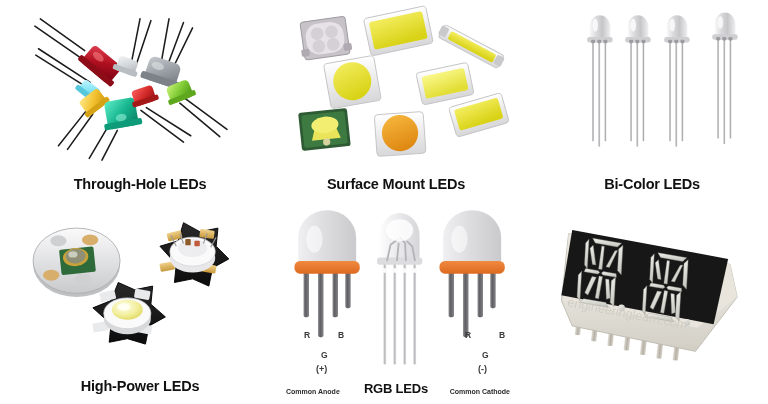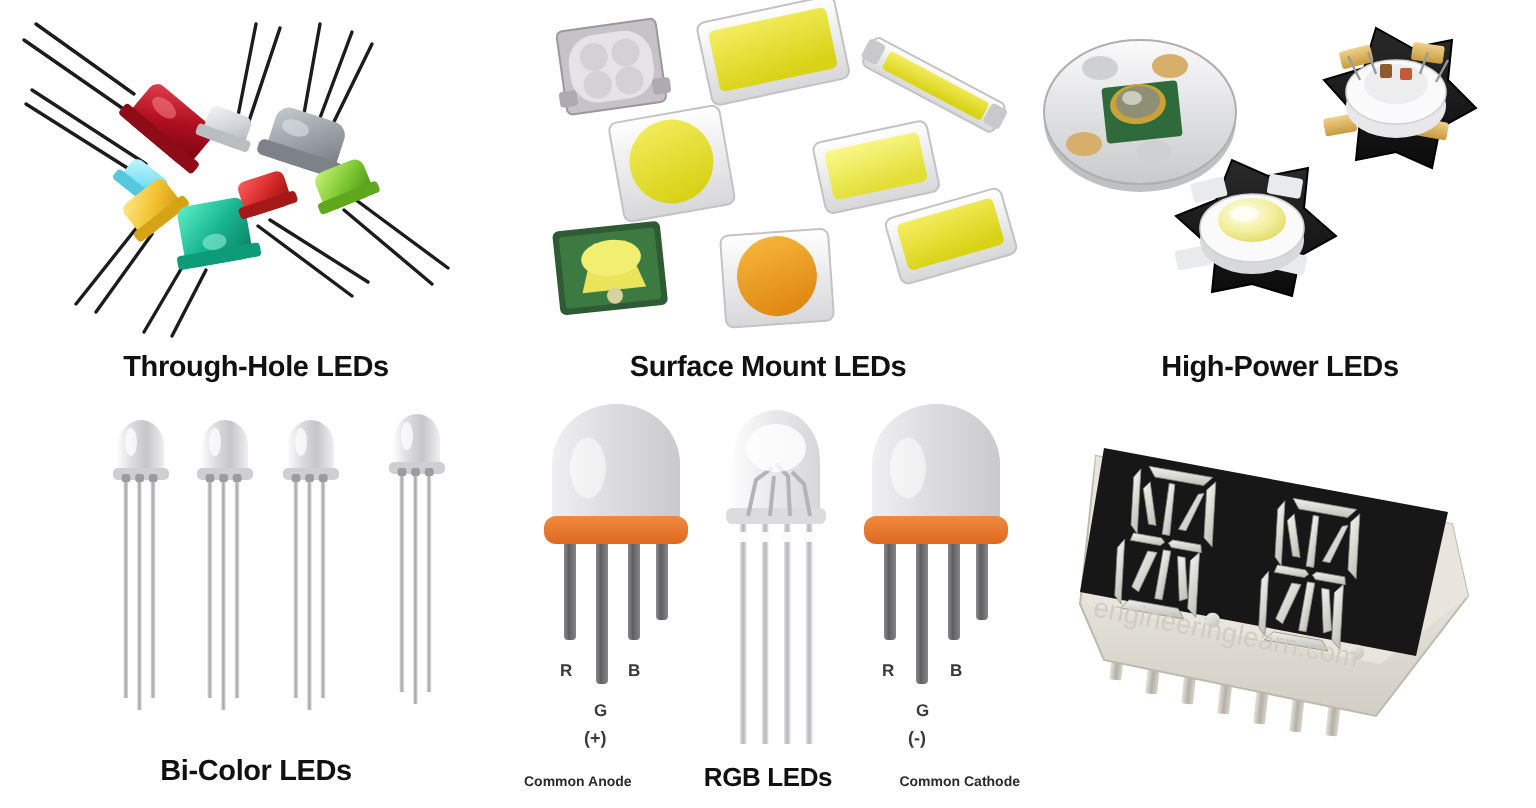--- a/index.html
+++ b/index.html
@@ -1,21 +1,21 @@
 <!DOCTYPE html>
 <html><head>
 <meta charset="utf-8">
 <style>
   html,body{margin:0;padding:0;background:#ffffff;}
   body{width:768px;height:404px;overflow:hidden;
        font-family:"Liberation Sans","DejaVu Sans",sans-serif;}
   .grid{width:768px;height:404px;display:grid;
         grid-template-columns:256px 256px 256px;
         grid-template-rows:202px 202px;}
-  .cell{position:relative;overflow:hidden;}
+  .cell{position:relative;overflow:hidden;margin-left:24px;}
   .art{position:absolute;left:0;top:0;right:0;bottom:32px;}
   .caption{position:absolute;left:0;right:0;bottom:10px;text-align:center;
            font-size:14.5px;font-weight:bold;color:#111;letter-spacing:-0.2px;
            font-family:"Liberation Sans","DejaVu Sans",sans-serif;}
   .cap-rgb{bottom:8px;font-size:13px;}
   svg{display:block;width:100%;height:100%;}
   .sub{position:absolute;font-size:7px;font-weight:bold;color:#2b2b2b;
        font-family:"Liberation Sans","DejaVu Sans",sans-serif;white-space:nowrap;}
   .pinlbl{position:absolute;font-size:8.5px;font-weight:bold;color:#3a3a3a;}
   .sign{position:absolute;font-size:9px;font-weight:bold;color:#3a3a3a;}
@@ -208,20 +208,58 @@
           <circle cx="27" cy="22" r="20" fill="url(#smdO)"></circle>
         </g>
 
         <g transform="translate(186,110) rotate(-16)">
           <rect x="0" y="0" width="60" height="34" rx="4" fill="url(#smdBody)" stroke="#c3c3c5" stroke-width="1"></rect>
           <rect x="5" y="4" width="50" height="24" rx="3" fill="url(#smdY)"></rect>
         </g>
       </svg>
     </div>
     <div class="caption">Surface Mount LEDs</div>
+  </div>
+
+  <div class="cell">
+    <div class="art">
+      <svg viewBox="0 0 256 170" preserveAspectRatio="xMidYMid meet">
+        <defs>
+          <linearGradient id="bcBody" x1="0" y1="0" x2="1" y2="0">
+            <stop offset="0" stop-color="#FBFBFC"></stop>
+              <stop offset="0.3" stop-color="#DCDCDE"></stop>
+            <stop offset="0.62" stop-color="#C6C6C9"></stop>
+              <stop offset="1" stop-color="#EFEFF1"></stop>
+          </linearGradient>
+          <linearGradient id="bcLead" x1="0" y1="0" x2="1" y2="0">
+            <stop offset="0" stop-color="#D9D9DB"></stop>
+              <stop offset="0.5" stop-color="#A7A7AA"></stop>
+              <stop offset="1" stop-color="#D9D9DB"></stop>
+          </linearGradient>
+          <g id="biled">
+            <rect x="-2.2" y="30" width="2.2" height="112" fill="url(#bcLead)"></rect>
+            <rect x="4.6" y="30" width="2.2" height="118" fill="url(#bcLead)"></rect>
+            <rect x="11.4" y="30" width="2.2" height="112" fill="url(#bcLead)"></rect>
+            <path d="M-5,30 L-5,16 A11.5,13 0 0 1 18,16 L18,30 Z" fill="url(#bcBody)"></path>
+            <rect x="-7.5" y="27" width="28" height="6" rx="2.5" fill="#CFCFD2"></rect>
+            <ellipse cx="1.5" cy="14" rx="3" ry="7" fill="#ffffff" opacity="0.75"></ellipse>
+            <rect x="-3.2" y="30" width="4.4" height="4" rx="1.4" fill="#9C9CA0"></rect>
+            <rect x="3.6" y="30" width="4.4" height="4" rx="1.4" fill="#9C9CA0"></rect>
+            <rect x="10.4" y="30" width="4.4" height="4" rx="1.4" fill="#9C9CA0"></rect>
+          </g>
+        </defs>
+        <g>
+          <use href="#biled" x="64" y="5"></use>
+          <use href="#biled" x="106" y="5"></use>
+          <use href="#biled" x="149" y="5"></use>
+          <use href="#biled" x="202" y="2"></use>
+        </g>
+      </svg>
+    </div>
+    <div class="caption">Bi-Color LEDs</div>
   </div>
 
   <div class="cell">
     <div class="art">
       <svg viewBox="0 0 256 170" preserveAspectRatio="xMidYMid meet">
         <defs>
           <radialGradient id="hpWhite" cx="0.4" cy="0.35" r="0.8">
             <stop offset="0" stop-color="#FFFFF0"></stop>
               <stop offset="0.55" stop-color="#F2EE9A"></stop>
               <stop offset="1" stop-color="#D9D24E"></stop>
@@ -279,58 +317,20 @@
           <rect x="14" y="46" width="17" height="10" rx="1.5" fill="#E9EAEC" transform="rotate(-10 22 51)"></rect>
           <rect x="62" y="48" width="17" height="10" rx="1.5" fill="#E9EAEC" transform="rotate(12 70 53)"></rect>
           <ellipse cx="52" cy="42" rx="26" ry="17" fill="#D8D9DB"></ellipse>
           <ellipse cx="52" cy="36" rx="26" ry="17" fill="#FAFAFB" stroke="#CFD0D2" stroke-width="0.8"></ellipse>
           <ellipse cx="52" cy="32" rx="17" ry="11" fill="url(#hpWhite)"></ellipse>
           <ellipse cx="48" cy="29" rx="7" ry="4" fill="#FFFFF6" opacity="0.85"></ellipse>
         </g>
       </svg>
     </div>
     <div class="caption">High-Power LEDs</div>
-  </div>
-
-  <div class="cell">
-    <div class="art">
-      <svg viewBox="0 0 256 170" preserveAspectRatio="xMidYMid meet">
-        <defs>
-          <linearGradient id="bcBody" x1="0" y1="0" x2="1" y2="0">
-            <stop offset="0" stop-color="#FBFBFC"></stop>
-              <stop offset="0.3" stop-color="#DCDCDE"></stop>
-            <stop offset="0.62" stop-color="#C6C6C9"></stop>
-              <stop offset="1" stop-color="#EFEFF1"></stop>
-          </linearGradient>
-          <linearGradient id="bcLead" x1="0" y1="0" x2="1" y2="0">
-            <stop offset="0" stop-color="#D9D9DB"></stop>
-              <stop offset="0.5" stop-color="#A7A7AA"></stop>
-              <stop offset="1" stop-color="#D9D9DB"></stop>
-          </linearGradient>
-          <g id="biled">
-            <rect x="-2.2" y="30" width="2.2" height="112" fill="url(#bcLead)"></rect>
-            <rect x="4.6" y="30" width="2.2" height="118" fill="url(#bcLead)"></rect>
-            <rect x="11.4" y="30" width="2.2" height="112" fill="url(#bcLead)"></rect>
-            <path d="M-5,30 L-5,16 A11.5,13 0 0 1 18,16 L18,30 Z" fill="url(#bcBody)"></path>
-            <rect x="-7.5" y="27" width="28" height="6" rx="2.5" fill="#CFCFD2"></rect>
-            <ellipse cx="1.5" cy="14" rx="3" ry="7" fill="#ffffff" opacity="0.75"></ellipse>
-            <rect x="-3.2" y="30" width="4.4" height="4" rx="1.4" fill="#9C9CA0"></rect>
-            <rect x="3.6" y="30" width="4.4" height="4" rx="1.4" fill="#9C9CA0"></rect>
-            <rect x="10.4" y="30" width="4.4" height="4" rx="1.4" fill="#9C9CA0"></rect>
-          </g>
-        </defs>
-        <g>
-          <use href="#biled" x="64" y="5"></use>
-          <use href="#biled" x="106" y="5"></use>
-          <use href="#biled" x="149" y="5"></use>
-          <use href="#biled" x="202" y="2"></use>
-        </g>
-      </svg>
-    </div>
-    <div class="caption">Bi-Color LEDs</div>
   </div>
 
   <div class="cell">
     <div class="art" style="bottom:26px">
       <svg viewBox="0 0 256 176" preserveAspectRatio="xMidYMid meet">
         <defs>
           <linearGradient id="rgbBody" x1="0" y1="0" x2="1" y2="0">
             <stop offset="0" stop-color="#F0F0F2"></stop>
               <stop offset="0.45" stop-color="#DDDDE0"></stop>
               <stop offset="1" stop-color="#CACACD"></stop>

